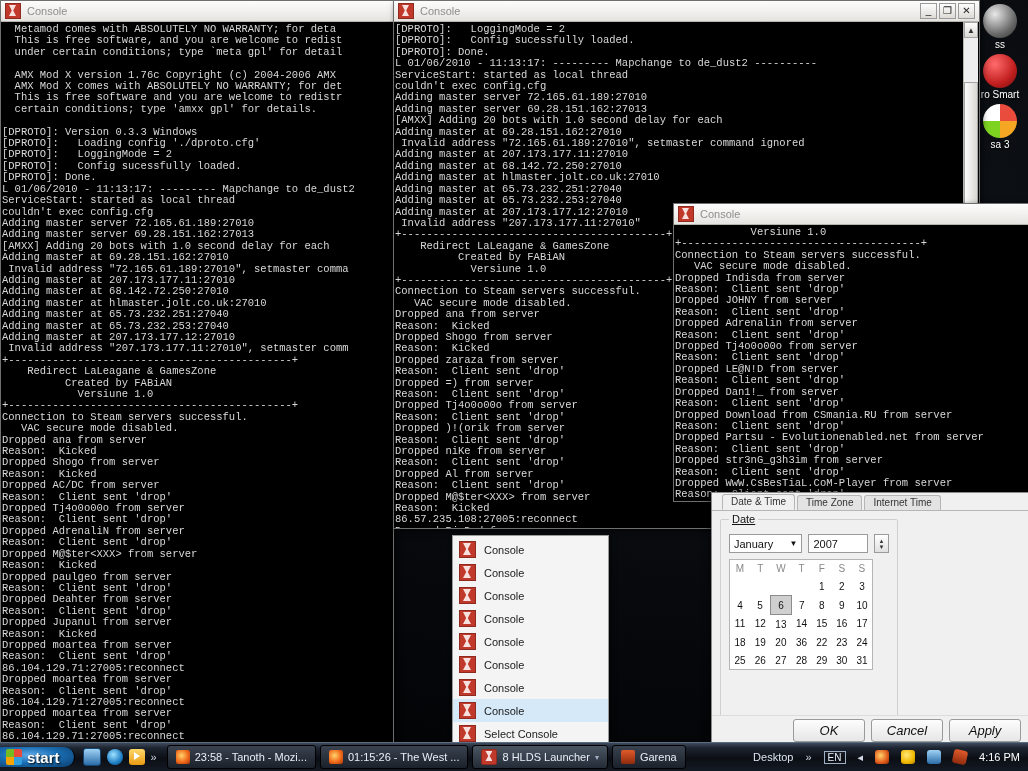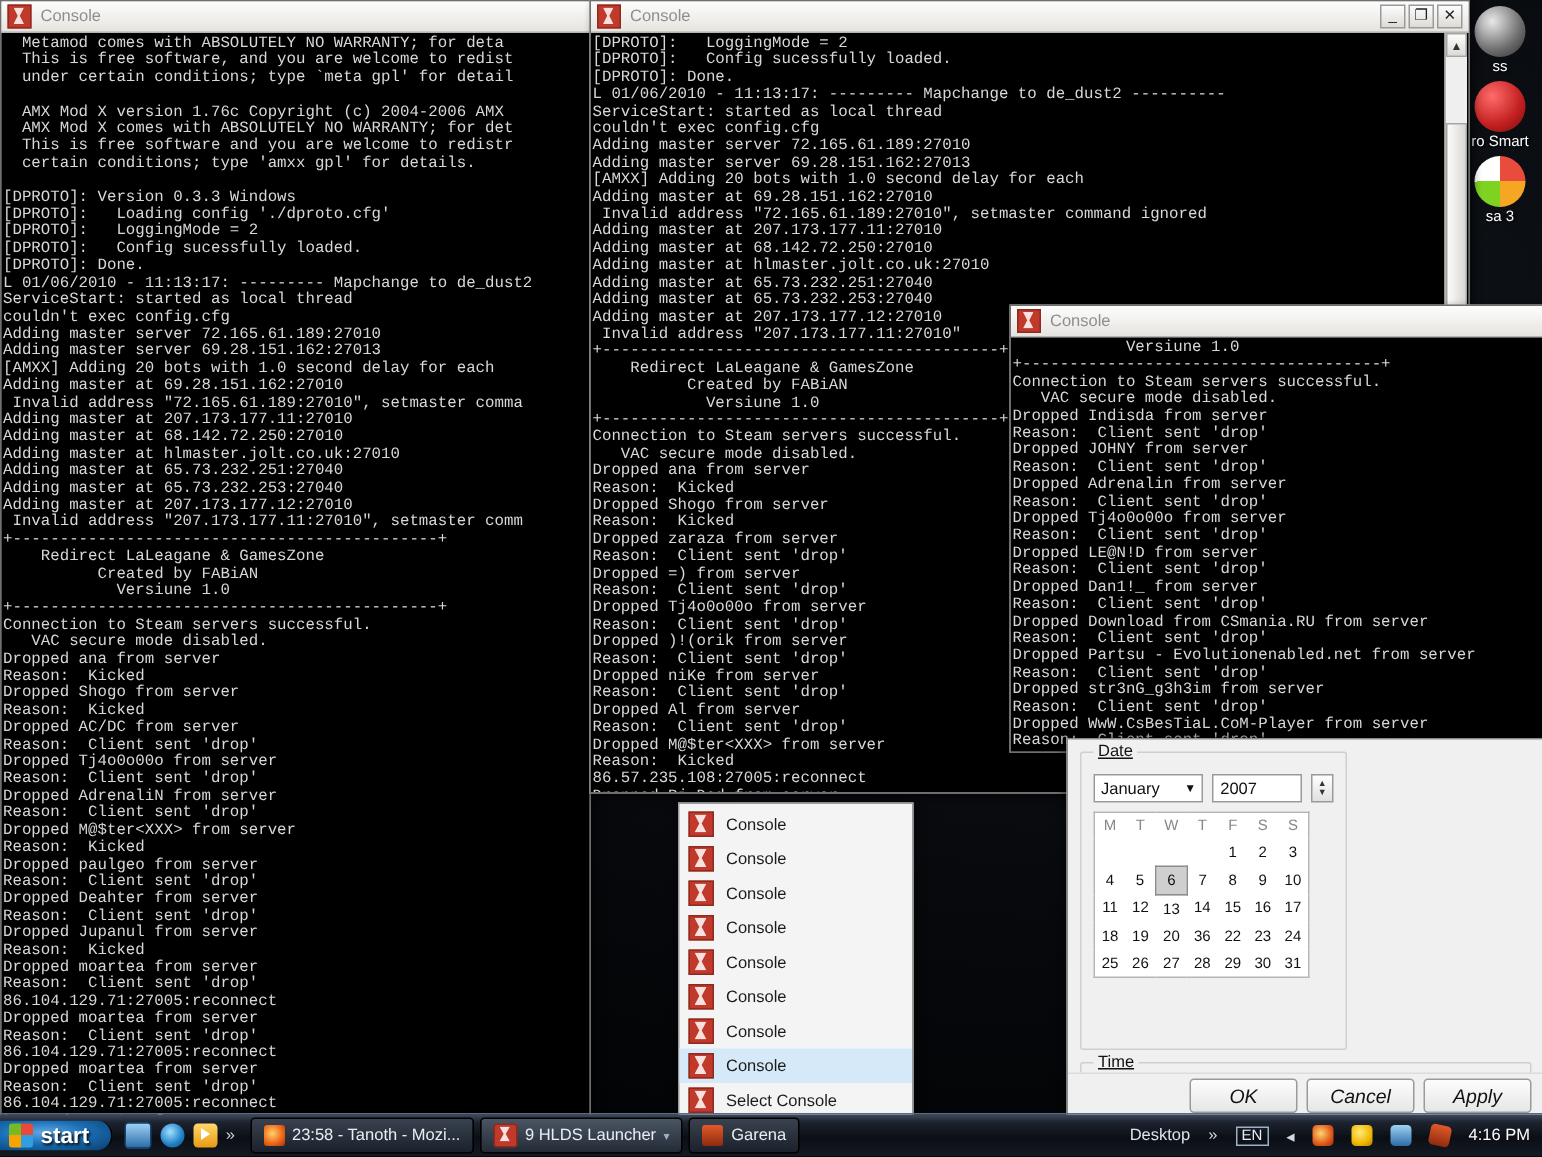--- a/index.html
+++ b/index.html
@@ -259,20 +259,25 @@
       <span class="ico"></span>
       <span>Console</span>
     </div>
     <div class="item">
       <span class="ico"></span>
       <span>Select Console</span>
     </div>
   </div>
 
 <div id="dtdlg">
+  <div class="tabs">
+    <div class="tab active">Date &amp; Time</div>
+    <div class="tab">Time Zone</div>
+    <div class="tab">Internet Time</div>
+  </div>
   <div class="panes">
     <div class="group" id="dategroup">
       <div class="legend"><u>Date</u></div>
       <div class="dtrow">
         <div class="combo">
           <span>January</span>
           <span class="arrow">▼</span>
         </div>
         <div class="yearbox">
           <span>2007</span>
@@ -398,23 +403,27 @@
     <span class="qi qi-show"></span>
     <span class="qi qi-ie"></span>
     <span class="qi qi-wmp"></span>
     <span class="chev">»</span>
   </div>
   <div id="tasklist" style="display:flex;align-items:center;">
       <div class="tbtn">
         <span class="ic ic-ff"></span>
         <span>23:58 - Tanoth - Mozi...</span>
       </div>
+      <div class="tbtn">
+        <span class="ic ic-ff"></span>
+        <span>01:15:26 - The West ...</span>
+      </div>
       <div class="tbtn active">
         <span class="ic ic-hl"></span>
-        <span>9 HLDS Launcher</span>
+        <span>8 HLDS Launcher</span>
         <span class="caret">▾</span>
       </div>
       <div class="tbtn">
         <span class="ic ic-gar"></span>
         <span>Garena</span>
       </div>
     </div>
   <div id="tray">
     <span class="deskword">Desktop</span>
     <span class="chev">»</span>

